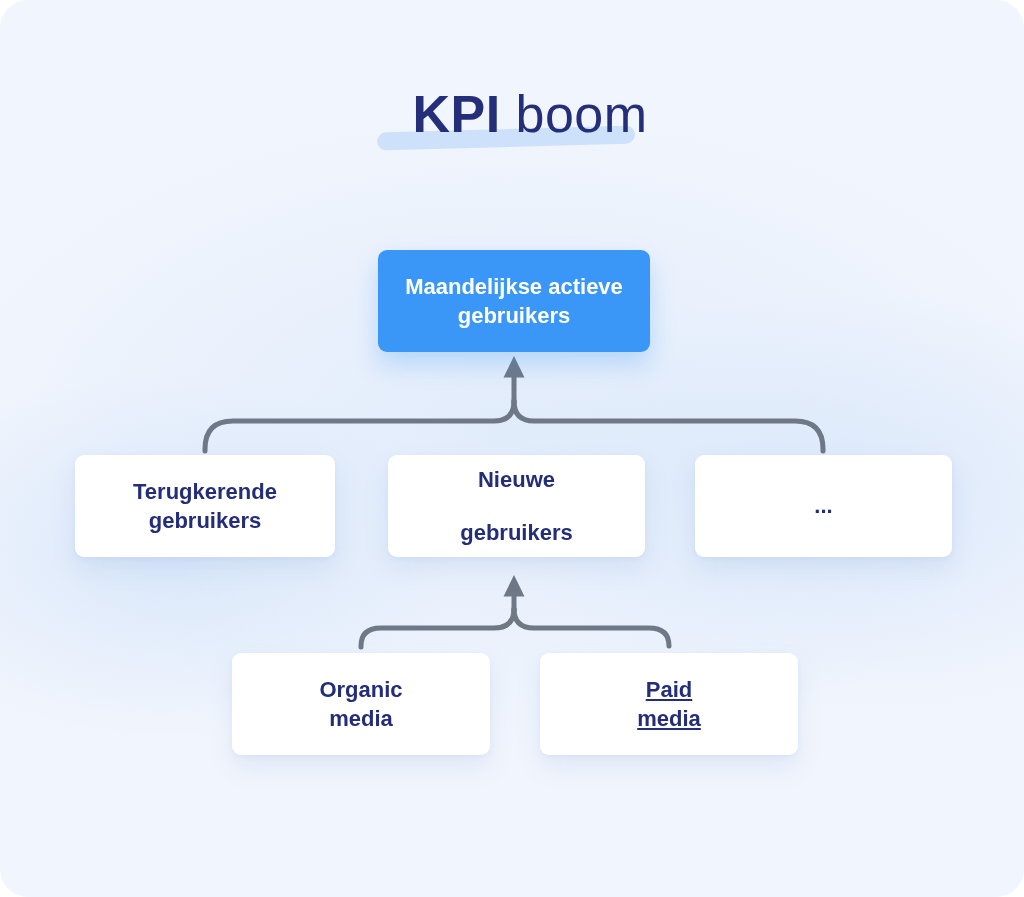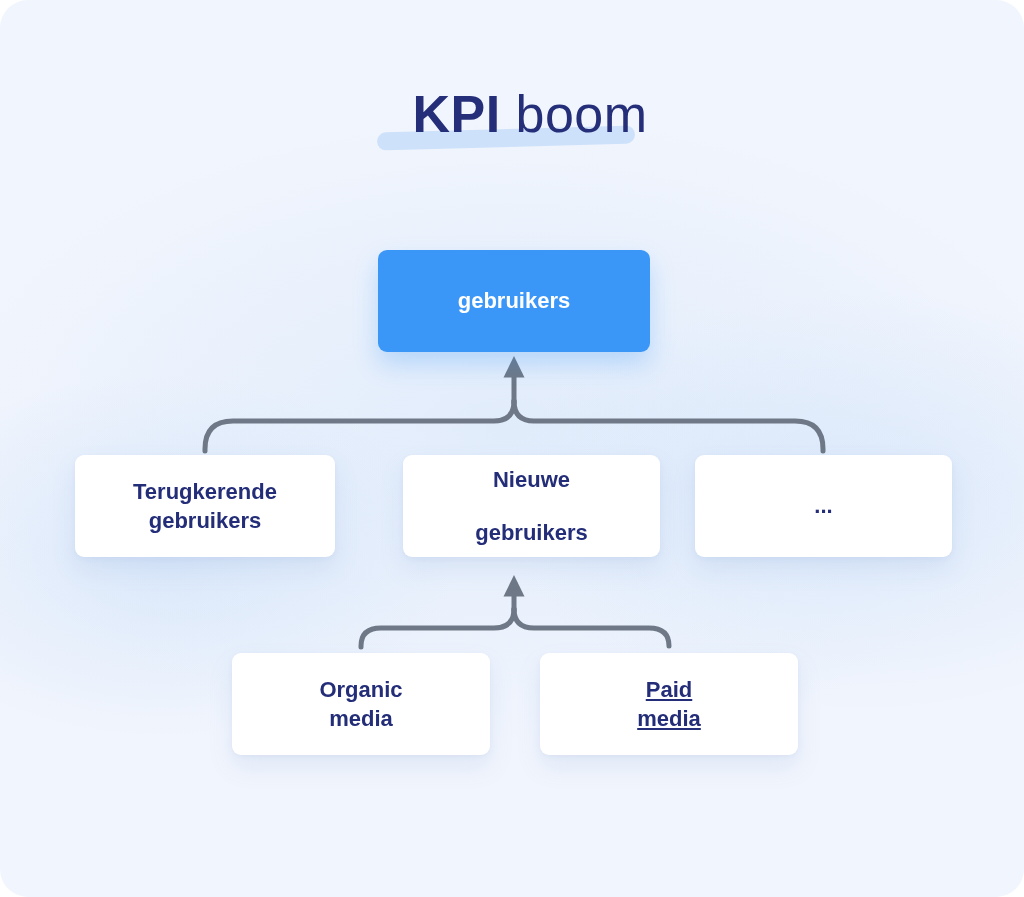--- a/index.html
+++ b/index.html
@@ -73,21 +73,21 @@
     color: #232d78;
     box-shadow: 0 12px 24px rgba(110,145,200,0.13), 0 2px 5px rgba(110,145,200,0.08);
   }
   .node-root {
     left: 378px; top: 250px; width: 272px; height: 102px;
     background: #3b97f7;
     color: #ffffff;
     box-shadow: 0 12px 24px rgba(59,151,247,0.28);
   }
   .node-returning { left: 75px;  top: 455px; width: 260px; height: 102px; }
-  .node-new       { left: 403px; top: 455px; width: 257px; height: 102px; gap: 24px; }
+  .node-new       { left: 388px; top: 455px; width: 257px; height: 102px; gap: 24px; }
   .node-other     { left: 695px; top: 455px; width: 257px; height: 102px; }
   .node-organic   { left: 232px; top: 653px; width: 258px; height: 102px; justify-content: center; }
   .node-paid      { left: 540px; top: 653px; width: 258px; height: 102px; text-decoration: underline; }
 </style>
 </head>
 <body>
 
 <div class="canvas">
 
   <div class="swoosh"></div>
@@ -110,20 +110,21 @@
       <path d="M 669 646 Q 669 628 649 628 L 534 628 Q 514 628 514 609"></path>
       <path d="M 514 611 L 514 595"></path>
     </g>
     <g fill="#6e7886">
       <polygon points="514,356 503.5,377.5 524.5,377.5"></polygon>
       <polygon points="514,575 503.5,596.5 524.5,596.5"></polygon>
     </g>
   </svg>
 
   <div class="node node-root">
+    <span>Maandelijkse actieve</span>
     <span>gebruikers</span>
   </div>
 
   <div class="node node-white node-returning">
     <span>Terugkerende</span>
     <span>gebruikers</span>
   </div>
 
   <div class="node node-white node-new">
     <span>Nieuwe</span>

